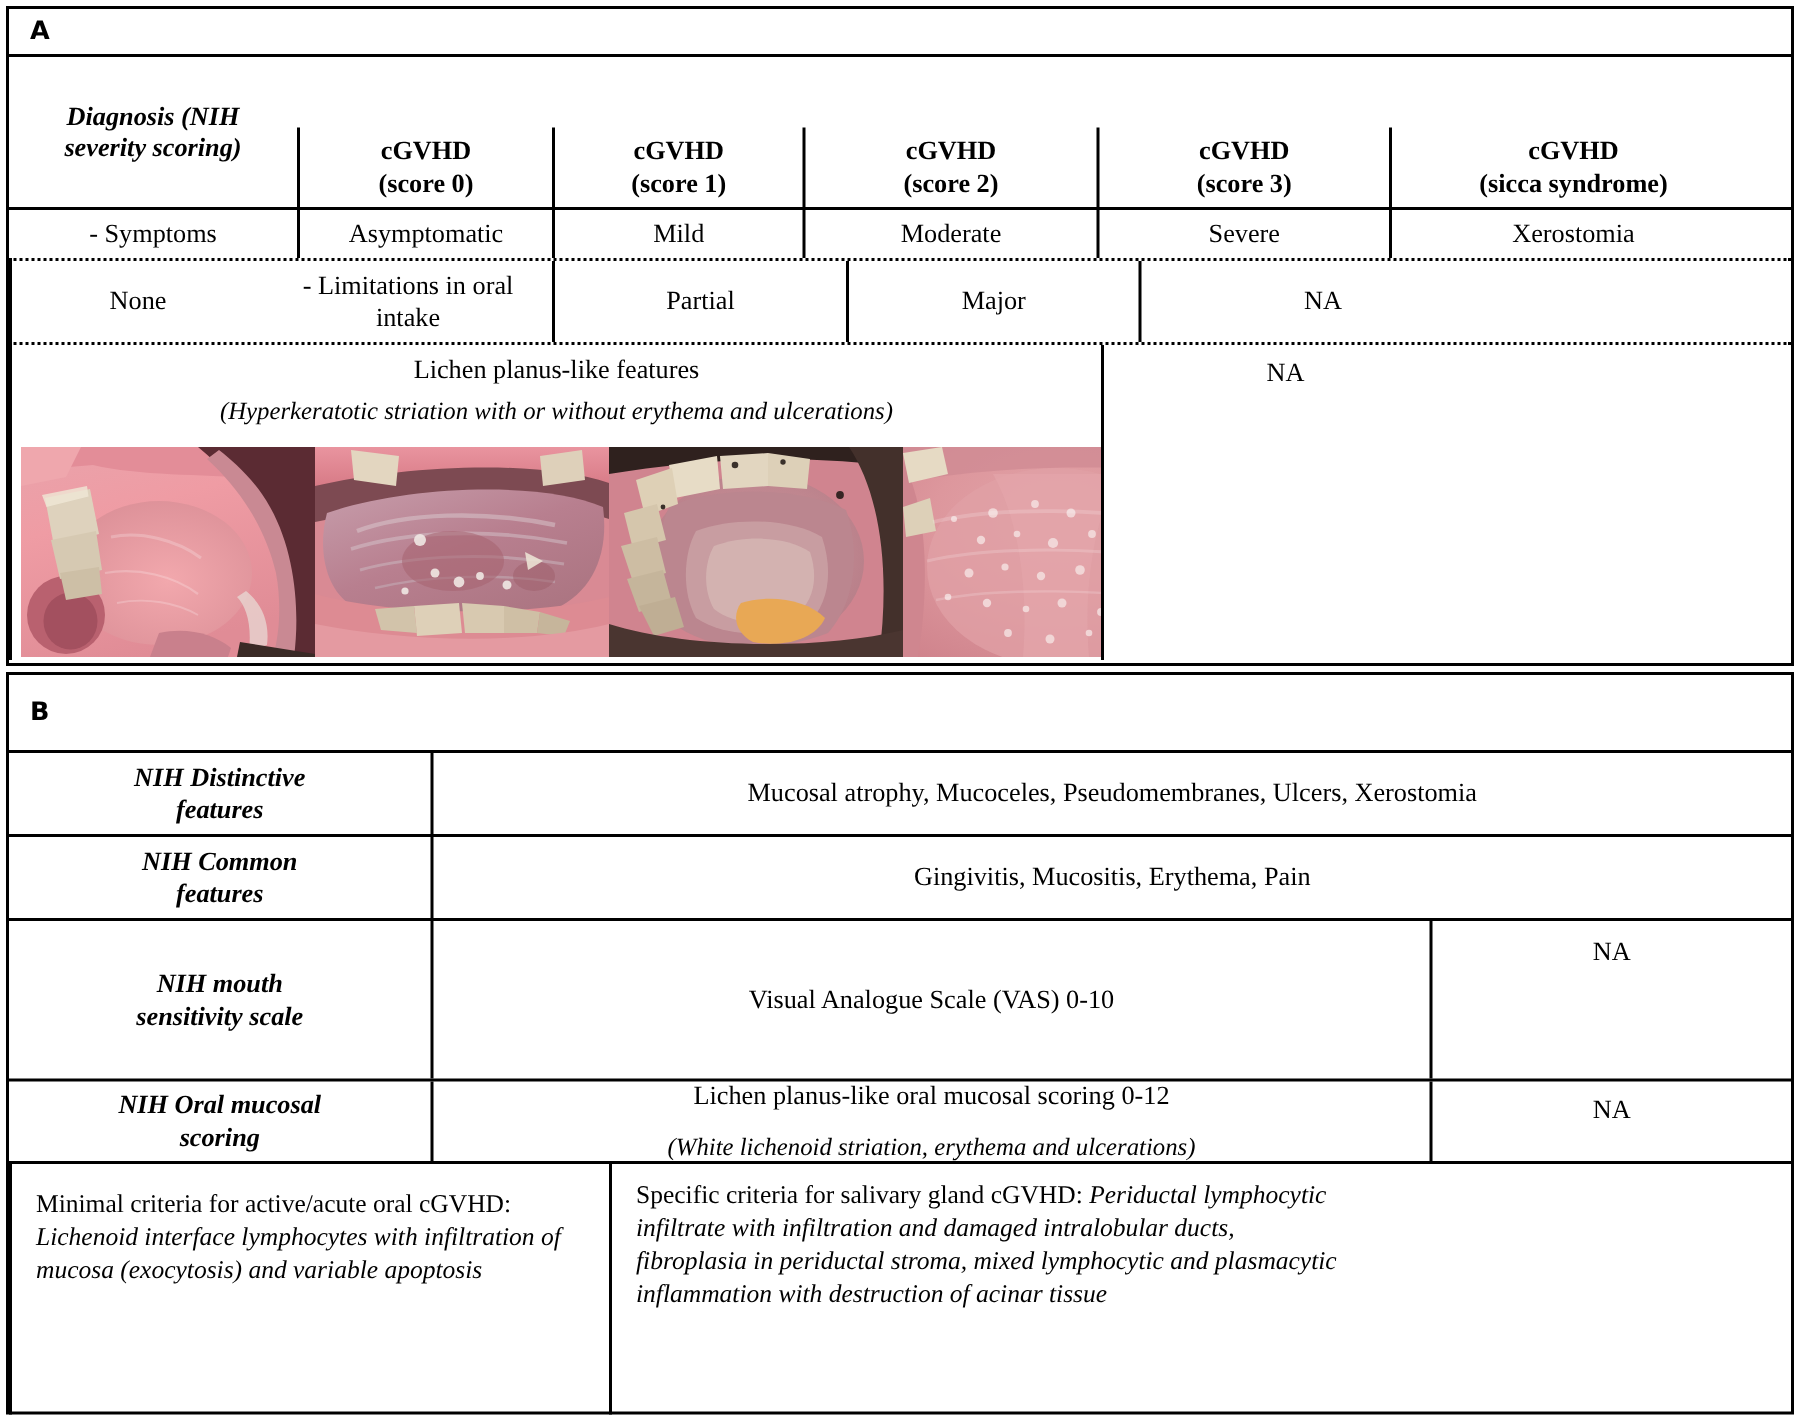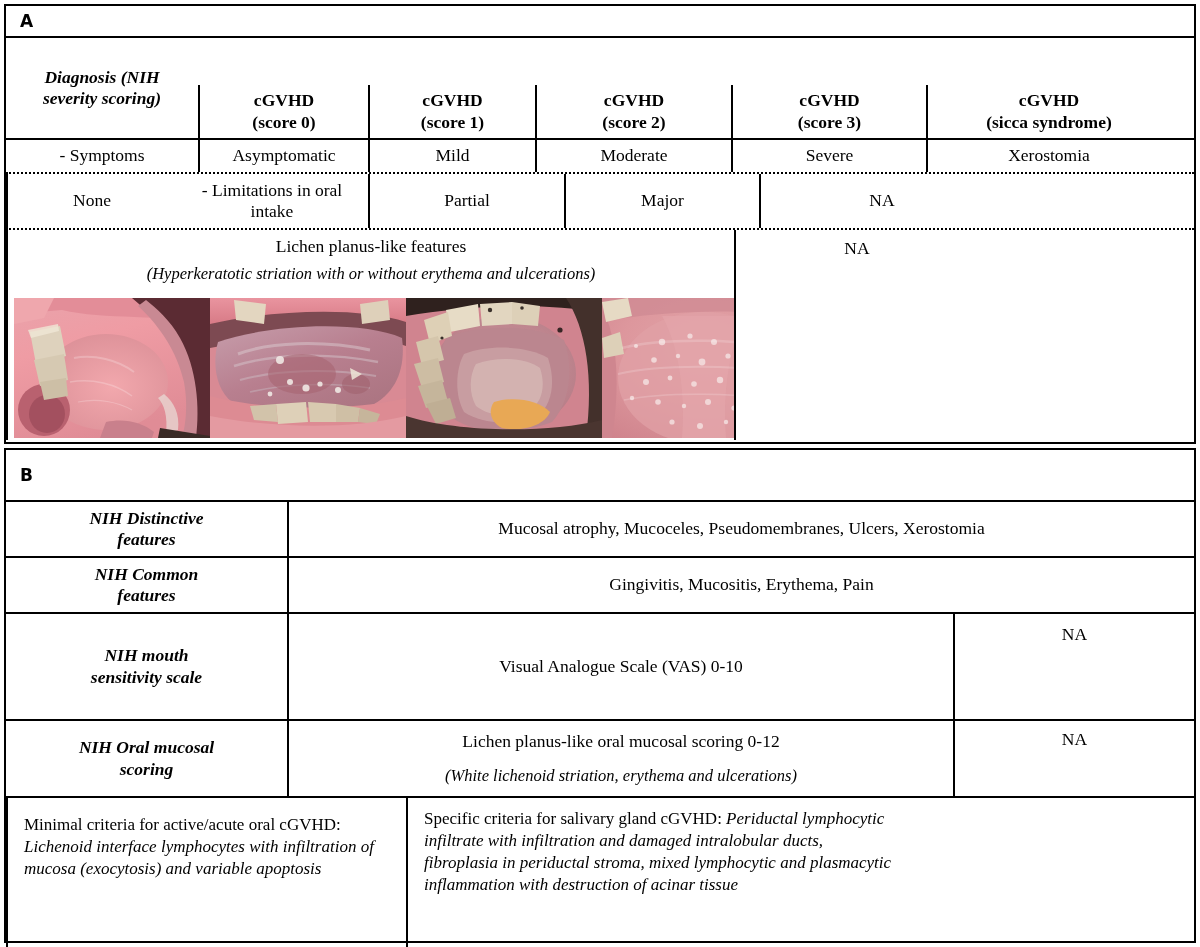--- a/index.html
+++ b/index.html
@@ -115,21 +115,21 @@
 
   
   .b-letterbar { height: 50px; }
   .b-letterbar .padcell {
     display: flex; align-items: center;
     padding-left: 14px; width: 100%;
   }
   .b-distinct { height: 56px; }
   .b-common  { height: 56px; }
   .b-vas     { height: 107px; }
-  .b-mucosal { height: 77px; }
+  .b-mucosal { height: 55px; }
   .b-histo   { height: 169px; }
 
   .b-c1 { width: 281px; }
   .b-c2 { width: 666px; }
   .b-c3 { width: 241px; }
   .b-c2wide { width: 907px; text-align: center; }
 
   .b-histo .b-h1 { width: 216px; }
   .b-histo .b-h2 { width: 400px; }
   .b-histo .b-h3 { width: 500px; }

